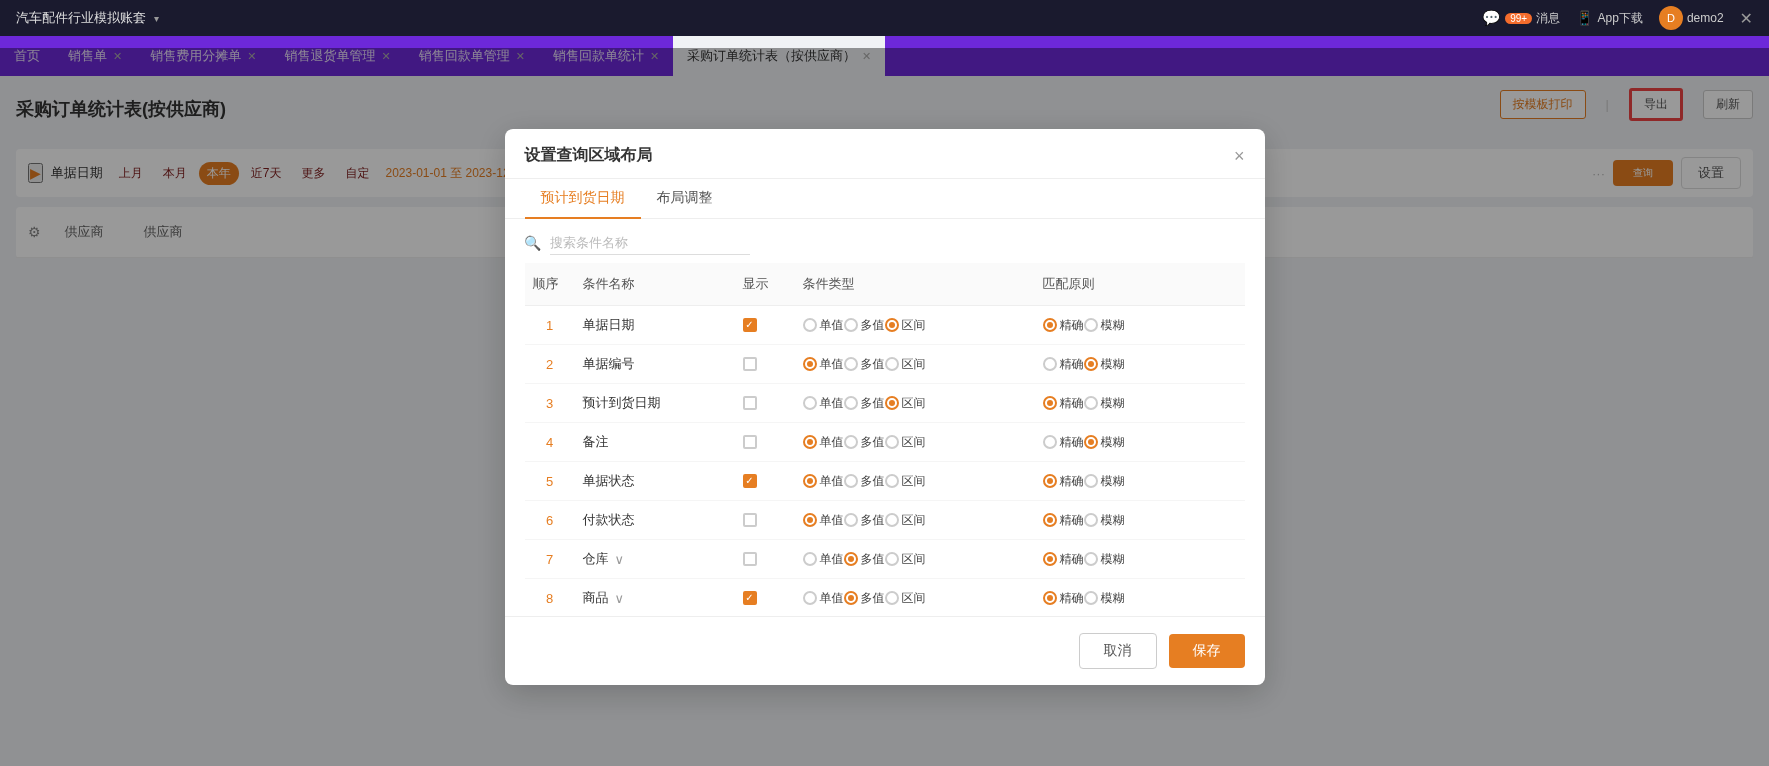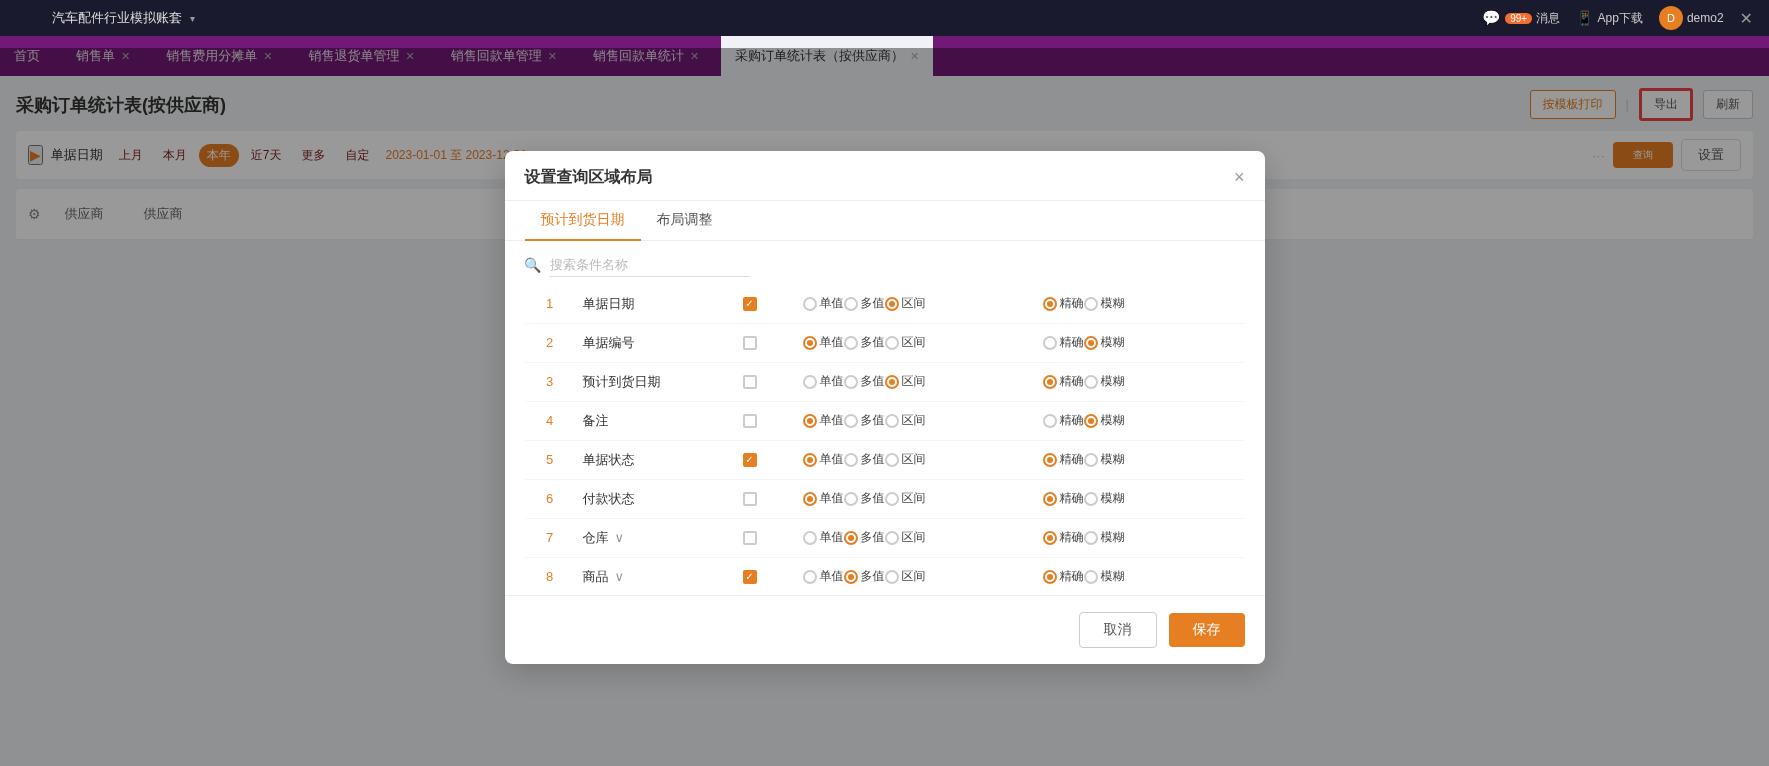--- a/index.html
+++ b/index.html
@@ -8,35 +8,35 @@
     
     .top-nav {
       height: 36px;
       background: #1a1a2e;
       display: flex;
       align-items: center;
       justify-content: space-between;
       padding: 0 16px;
       color: #ccc;
     }
-    .top-nav-left { display: flex; align-items: center; gap: 8px; margin-left: 36px; }
+    .top-nav-left { display: flex; align-items: center; gap: 8px; }
     .top-nav-title { font-size: 13px; color: #ddd; }
     .top-nav-arrow { color: #999; font-size: 10px; }
     .top-nav-right { display: flex; align-items: center; gap: 16px; color: #ccc; font-size: 12px; }
     .nav-badge { background: #f56c2c; color: white; border-radius: 8px; padding: 0 5px; font-size: 10px; }
     .close-x { color: #999; cursor: pointer; font-size: 16px; }
 
     
     .tab-bar {
       height: 40px;
-      background: #701a75;
+      background: #6d28d9;
       display: flex;
       align-items: center;
       padding: 0 0;
-      gap: 8px;
+      gap: 0;
     }
     .tab-item {
       height: 40px;
       display: flex;
       align-items: center;
       padding: 0 14px;
       color: rgba(255,255,255,0.85);
       font-size: 13px;
       cursor: pointer;
       white-space: nowrap;
@@ -51,26 +51,26 @@
     .page-content {
       background: #f0f2f5;
       min-height: calc(766px - 76px);
       padding: 12px 16px;
       position: relative;
     }
 
     
     .page-header {
       display: flex;
-      align-items: center;
+      align-items: flex-end;
       justify-content: space-between;
-      margin-bottom: 10px;
+      margin-bottom: 28px;
     }
     .page-title { font-size: 18px; font-weight: bold; color: #333; }
-    .page-actions { display: flex; align-items: center; gap: 10px; }
+    .page-actions { display: flex; align-items: center; gap: 20px; }
 
     .btn-print { border: 1px solid #e67e22; color: #e67e22; background: white; padding: 5px 12px; border-radius: 3px; cursor: pointer; font-size: 12px; }
     .btn-export { border: 3px solid #ef4444; color: #555; background: white; padding: 5px 12px; border-radius: 3px; cursor: pointer; font-size: 12px; }
     .btn-refresh { border: 1px solid #ccc; color: #555; background: white; padding: 5px 12px; border-radius: 3px; cursor: pointer; font-size: 12px; }
 
     
     .filter-bar {
       background: white;
       border-radius: 4px;
       padding: 8px 12px;
@@ -370,20 +370,27 @@
       <div class="dialog-tab active">预计到货日期</div>
       <div class="dialog-tab">布局调整</div>
     </div>
 
     <div class="dialog-search">
       <span class="search-icon">🔍</span>
       <input type="text" class="search-input" placeholder="搜索条件名称" style="">
     </div>
 
     <div class="dialog-table">
+      <div class="dt-header">
+        <div class="dt-header-cell">顺序</div>
+        <div class="dt-header-cell">条件名称</div>
+        <div class="dt-header-cell">显示</div>
+        <div class="dt-header-cell">条件类型</div>
+        <div class="dt-header-cell">匹配原则</div>
+      </div>
       <div class="dt-body">
 
         <div class="dt-row">
           <div class="dt-cell order-num">1</div>
           <div class="dt-cell">单据日期</div>
           <div class="dt-cell">
             <div class="checkbox-box checked"></div>
           </div>
           <div class="dt-cell">
             <div class="radio-group">

